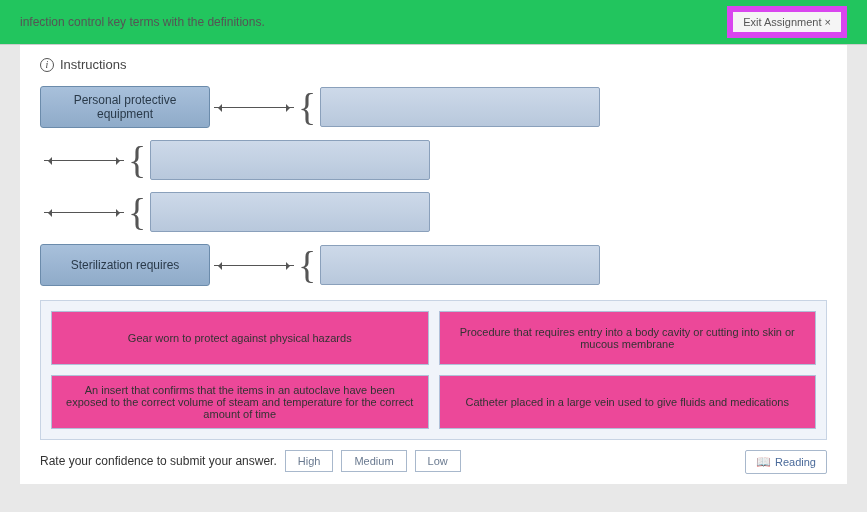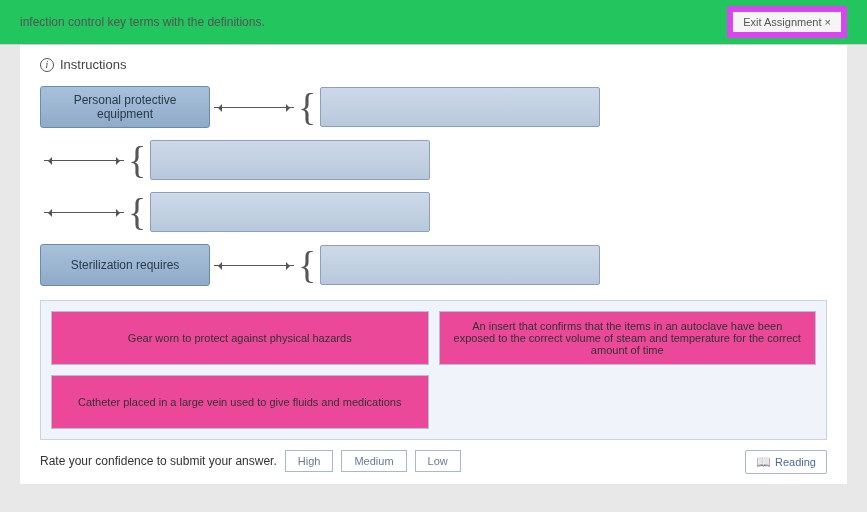--- a/index.html
+++ b/index.html
@@ -60,20 +60,21 @@
     <div class="match-row">
       <div class="term">Sterilization requires</div>
       <div class="connector"></div>
       <span class="brace">{</span>
       <div class="dropzone"></div>
     </div>
   </div>
 
   <div class="choices">
     <div class="choice">Gear worn to protect against physical hazards</div>
+    <div class="choice">Procedure that requires entry into a body cavity or cutting into skin or mucous membrane</div>
     <div class="choice">An insert that confirms that the items in an autoclave have been exposed to the correct volume of steam and temperature for the correct amount of time</div>
     <div class="choice">Catheter placed in a large vein used to give fluids and medications</div>
   </div>
 
   <div class="footer">
     <div class="footer-left">
       <span>Rate your confidence to submit your answer.</span>
       <button class="conf-btn">High</button>
       <button class="conf-btn">Medium</button>
       <button class="conf-btn">Low</button>

